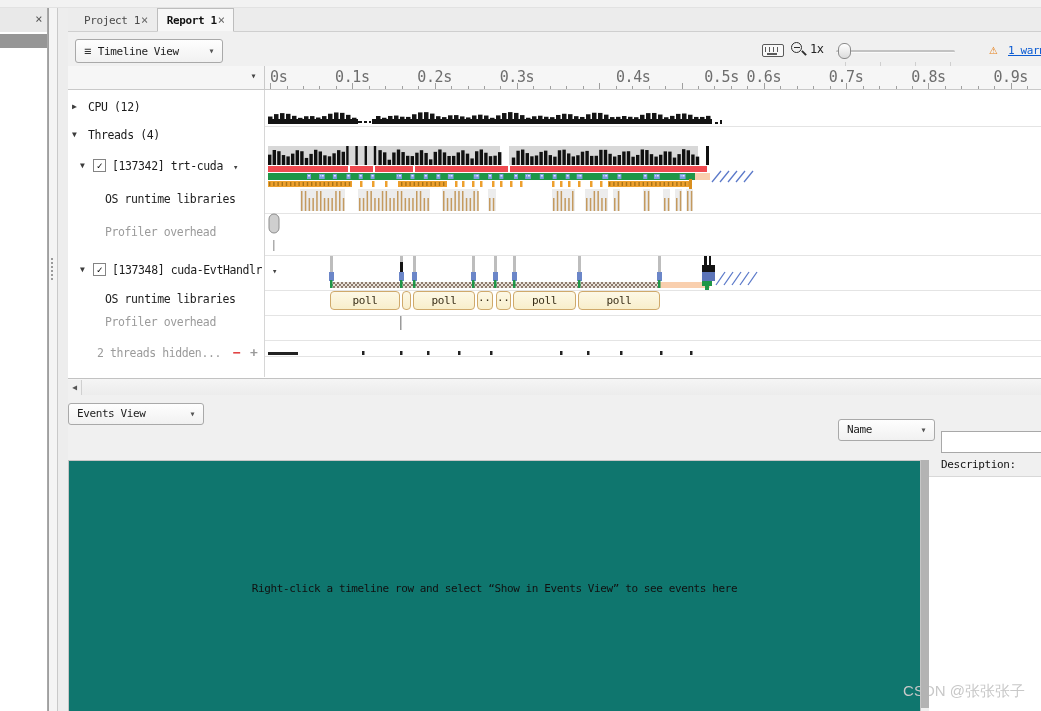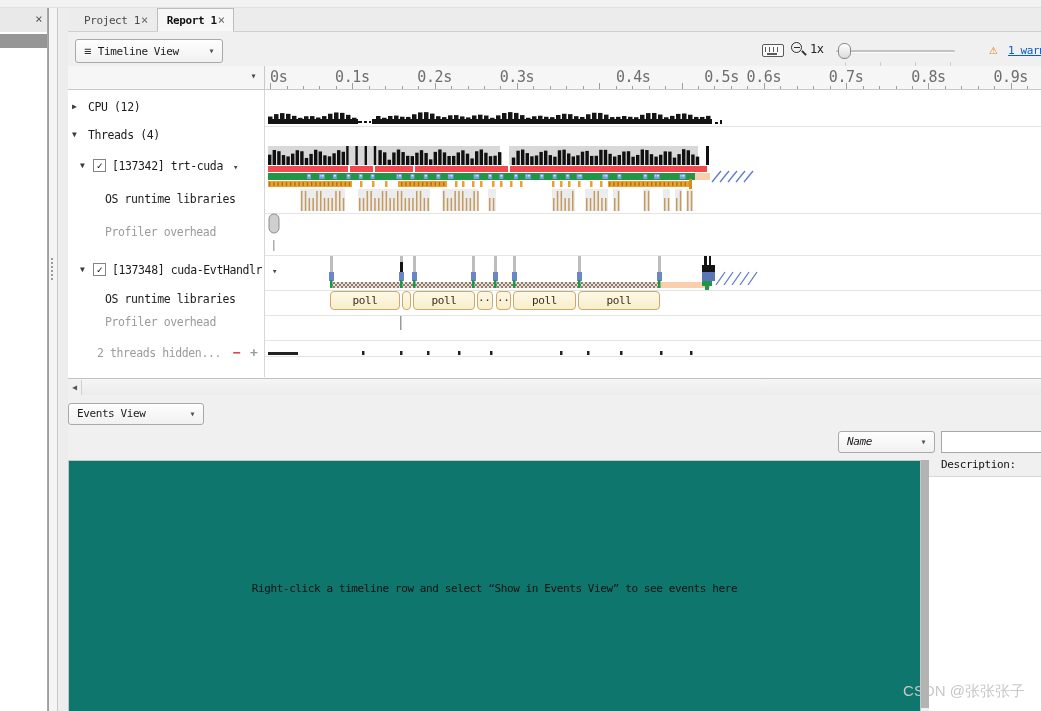--- a/index.html
+++ b/index.html
@@ -77,21 +77,21 @@
   .poll { position:absolute; top:201px; height:19px; border:1px solid #cfa96b; border-radius:4px;
     background:linear-gradient(#fdf8e6,#f8eecb); color:#3a2f18; font-size:11px; line-height:17px; text-align:center; overflow:hidden; }
 
   
   .hscroll { position:absolute; left:68px; top:378px; width:973px; height:17px; background:linear-gradient(#f5f5f5,#ececec); border-top:1px solid #c2c2c2; }
   .hs-btn { position:absolute; left:0; top:1px; width:14px; height:15px; background:#f0f0f0; border-right:1px solid #d0d0d0; color:#555; font-size:8px; text-align:center; line-height:15px; }
 
   
   .events { position:absolute; left:68px; top:395px; width:973px; height:316px; background:#f0f0f0; }
   .events-combo { left:0; top:8px; width:136px; height:22px; }
-  .name-combo { left:770px; top:36px; width:97px; height:22px;font-style:italic; }
+  .name-combo { left:770px; top:24px; width:97px; height:22px; }
   .filter-input { position:absolute; left:873px; top:36px; width:168px; height:22px; border:1px solid #a8a8a8; background:#fff; font:inherit; padding:0 4px; }
   .events-box { position:absolute; left:0; top:65px; width:853px; height:252px; background:#0f766e; border:1px solid #c6c6c6; }
   .empty-msg { position:absolute; left:0; top:121px; width:100%; text-align:center; color:#111; }
   .e-splitter { position:absolute; left:853px; top:65px; width:8px; height:248px; background:#b3b3b3; z-index:6; }
   .desc-label { position:absolute; left:873px; top:63px; color:#111; }
   .desc-panel { position:absolute; left:861px; top:81px; width:112px; height:235px; background:#fff; border-top:1px solid #d8d8d8; }
 
   .watermark { position:absolute; right:16px; top:682px; font-family:"Liberation Sans","DejaVu Sans",sans-serif; font-size:15px; letter-spacing:0; color:#c8c8c8; z-index:5; }
 </style>
 </head>

